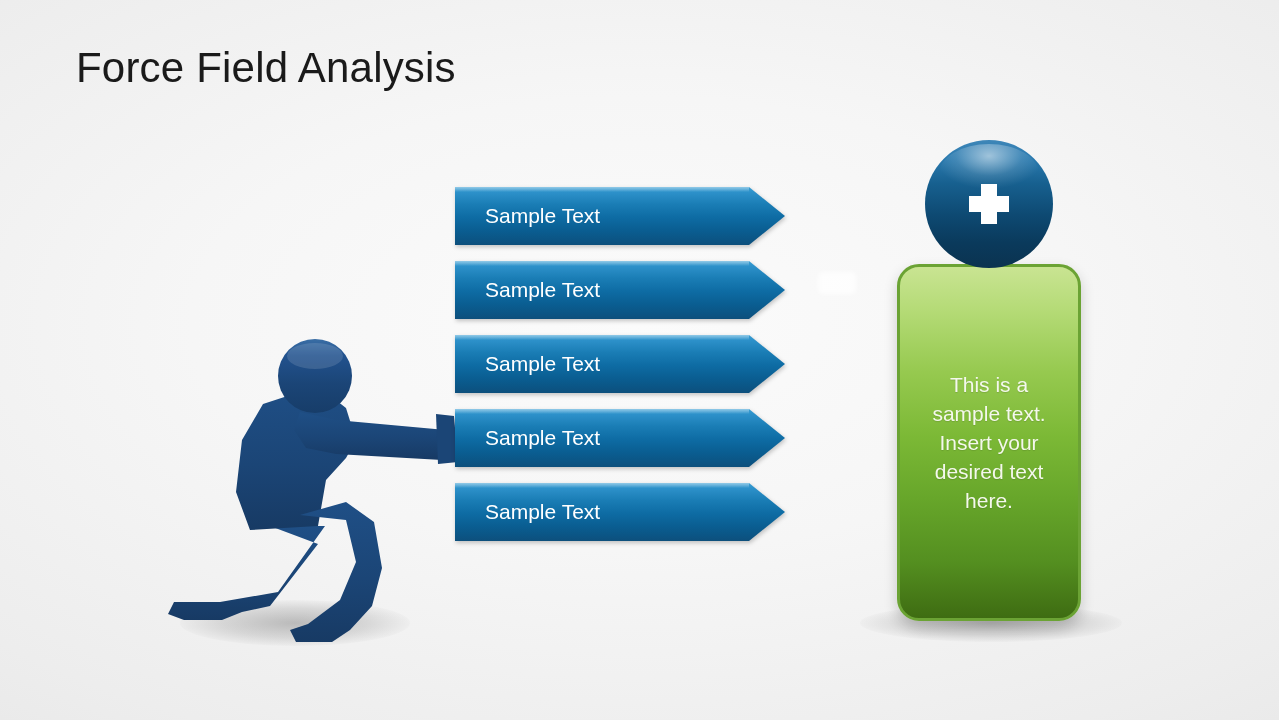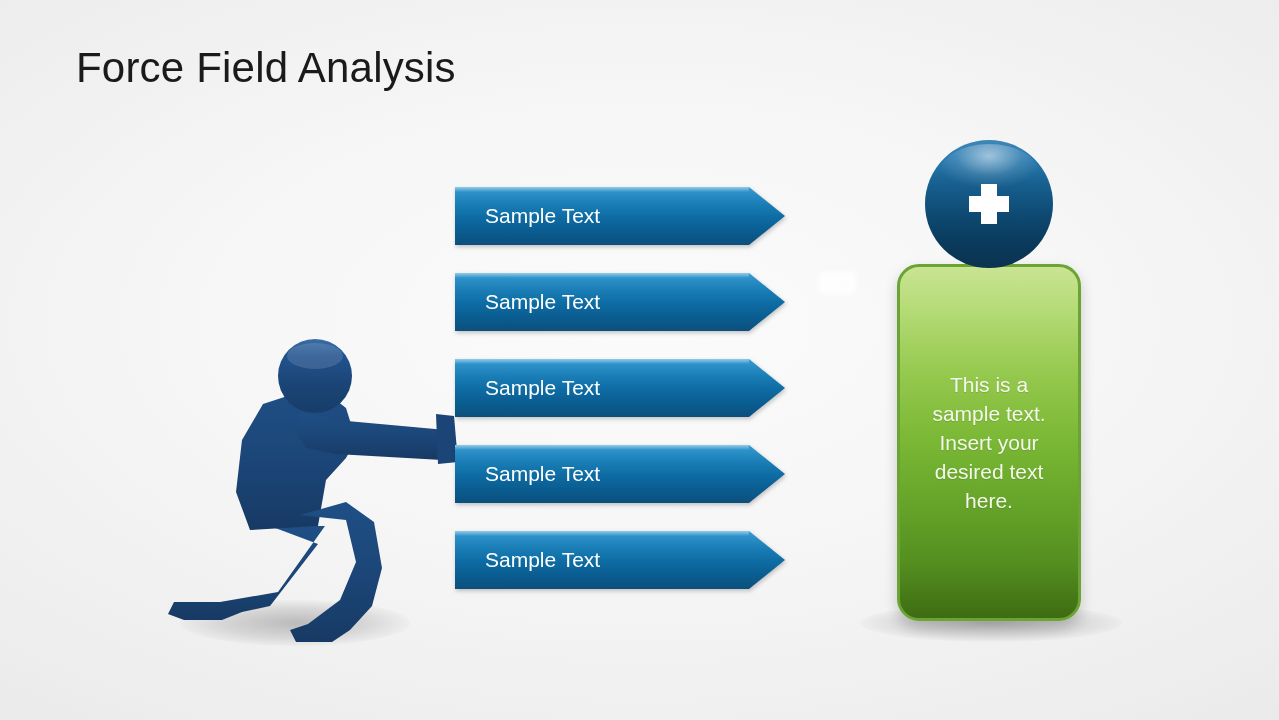--- a/index.html
+++ b/index.html
@@ -37,21 +37,21 @@
   
   #arrow-list {
     position: absolute;
     left: 455px;
     top: 187px;
   }
   .arrow-row {
     position: relative;
     width: 330px;
     height: 58px;
-    margin-bottom: 28px;
+    margin-bottom: 16px;
     filter: drop-shadow(1px 2px 2px rgba(0,0,0,0.22));
   }
   .arrow-shape {
     position: absolute;
     inset: 0;
     background: linear-gradient(to bottom,
         #3a9fd4 0%,
         #2c90c9 10%,
         #1a7db5 30%,
         #0e6ca4 52%,

